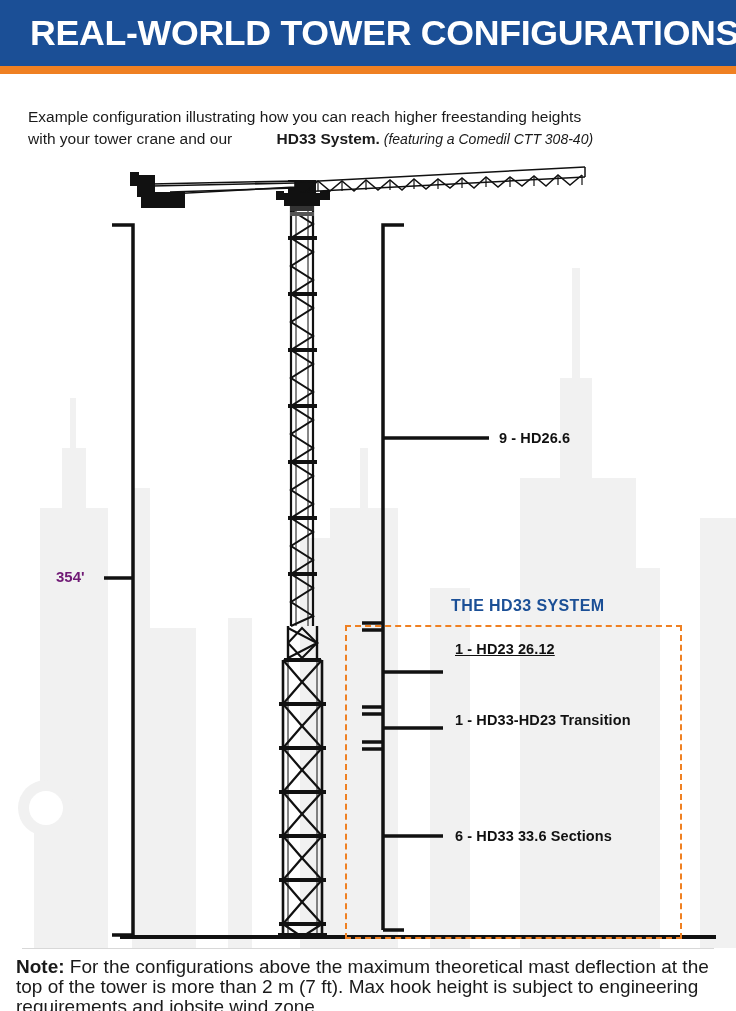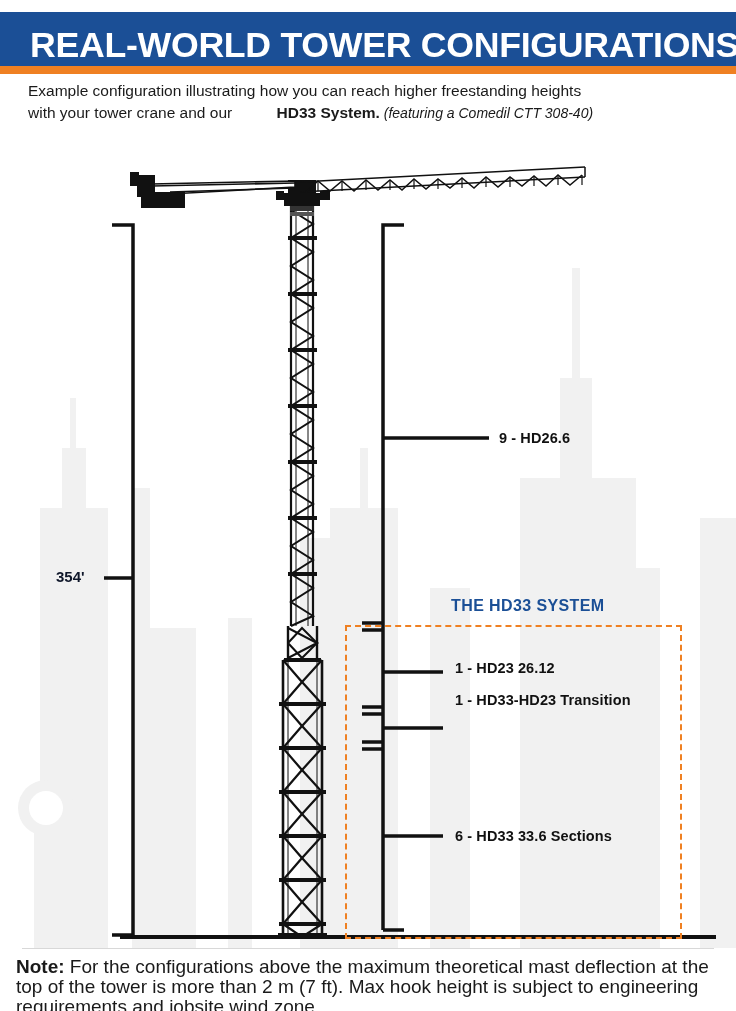--- a/index.html
+++ b/index.html
@@ -6,40 +6,40 @@
   body{
     width:736px;height:1011px;
     background:#ffffff;
     font-family:"Liberation Sans",sans-serif;
     overflow:hidden;
     position:relative;
   }
 
   
   .header{
-    position:absolute;left:0;top:12px;width:736px;height:57px;
+    position:absolute;left:0;top:0;width:736px;height:66px;
     background:#1b4f96;
   }
   .header-title{
     position:absolute;left:30px;top:13px;
     font-size:35px;font-weight:bold;color:#ffffff;
     letter-spacing:-0.3px;
     font-family:"Liberation Sans",sans-serif;
     white-space:nowrap;
     transform:scaleX(1.02);
     transform-origin:left center;
   }
   .header-rule{
     position:absolute;left:0;top:66px;width:736px;height:8px;
     background:#ef8022;
   }
 
   
   .subtitle{
-    position:absolute;left:28px;top:80px;width:690px;
+    position:absolute;left:28px;top:106px;width:690px;
     font-size:15.5px;line-height:22px;color:#1a1a1a;
   }
   .subtitle .feat{font-style:italic;font-size:14px;}
   .subtitle .strongish{font-weight:bold;margin-left:40px;}
 
   
   .canvas{
     position:absolute;left:0;top:148px;width:736px;height:800px;
     background:#ffffff;
     overflow:hidden;
@@ -50,21 +50,21 @@
   .linework{position:absolute;left:0;top:0;width:736px;height:800px;}
 
   
   .lbl{
     position:absolute;
     font-size:14.5px;font-weight:bold;color:#111111;
     white-space:nowrap;letter-spacing:0.1px;
   }
   .lbl-dim{
     position:absolute;
-    font-size:15px;font-weight:bold;color:#0f172a;
+    font-size:15px;font-weight:bold;color:#701a75;
     white-space:nowrap;
   }
   .lbl-sys{
     position:absolute;
     font-size:16px;font-weight:bold;color:#1b4f96;
     white-space:nowrap;letter-spacing:0.4px;margin-left:8px;
   }
 
   
   .dashbox{
@@ -255,23 +255,23 @@
   </svg>
 
   <div class="dashbox" style="left:345px;top:477px;width:337px;height:314px;"></div>
 
   <div class="lbl-dim" style="left:56px;top:420px;">354'</div>
 
   <div class="lbl" style="left:499px;top:282px;text-align:right;">9 - HD26.6</div>
 
   <div class="lbl-sys" style="left:443px;top:449px;">THE HD33 SYSTEM</div>
 
-  <div class="lbl" style="left:455px;top:512px;">1 - HD23 26.12</div>
-
-  <div class="lbl" style="left:455px;top:544px;">1 - HD33-HD23 Transition</div>
+  <div class="lbl" style="left:455px;top:493px;text-decoration:underline;">1 - HD23 26.12</div>
+
+  <div class="lbl" style="left:455px;top:564px;">1 - HD33-HD23 Transition</div>
 
   <div class="lbl" style="left:455px;top:680px;text-align:center;">6 - HD33 33.6 Sections</div>
 
 </div>
 
 <div class="note-sep"></div>
 <div class="note">
   <b>Note:</b><span> For the configurations above the maximum theoretical mast deflection at the top of the tower is more than 2 m (7 ft). Max hook height is subject to engineering requirements and jobsite wind zone.</span>
 </div>
 

